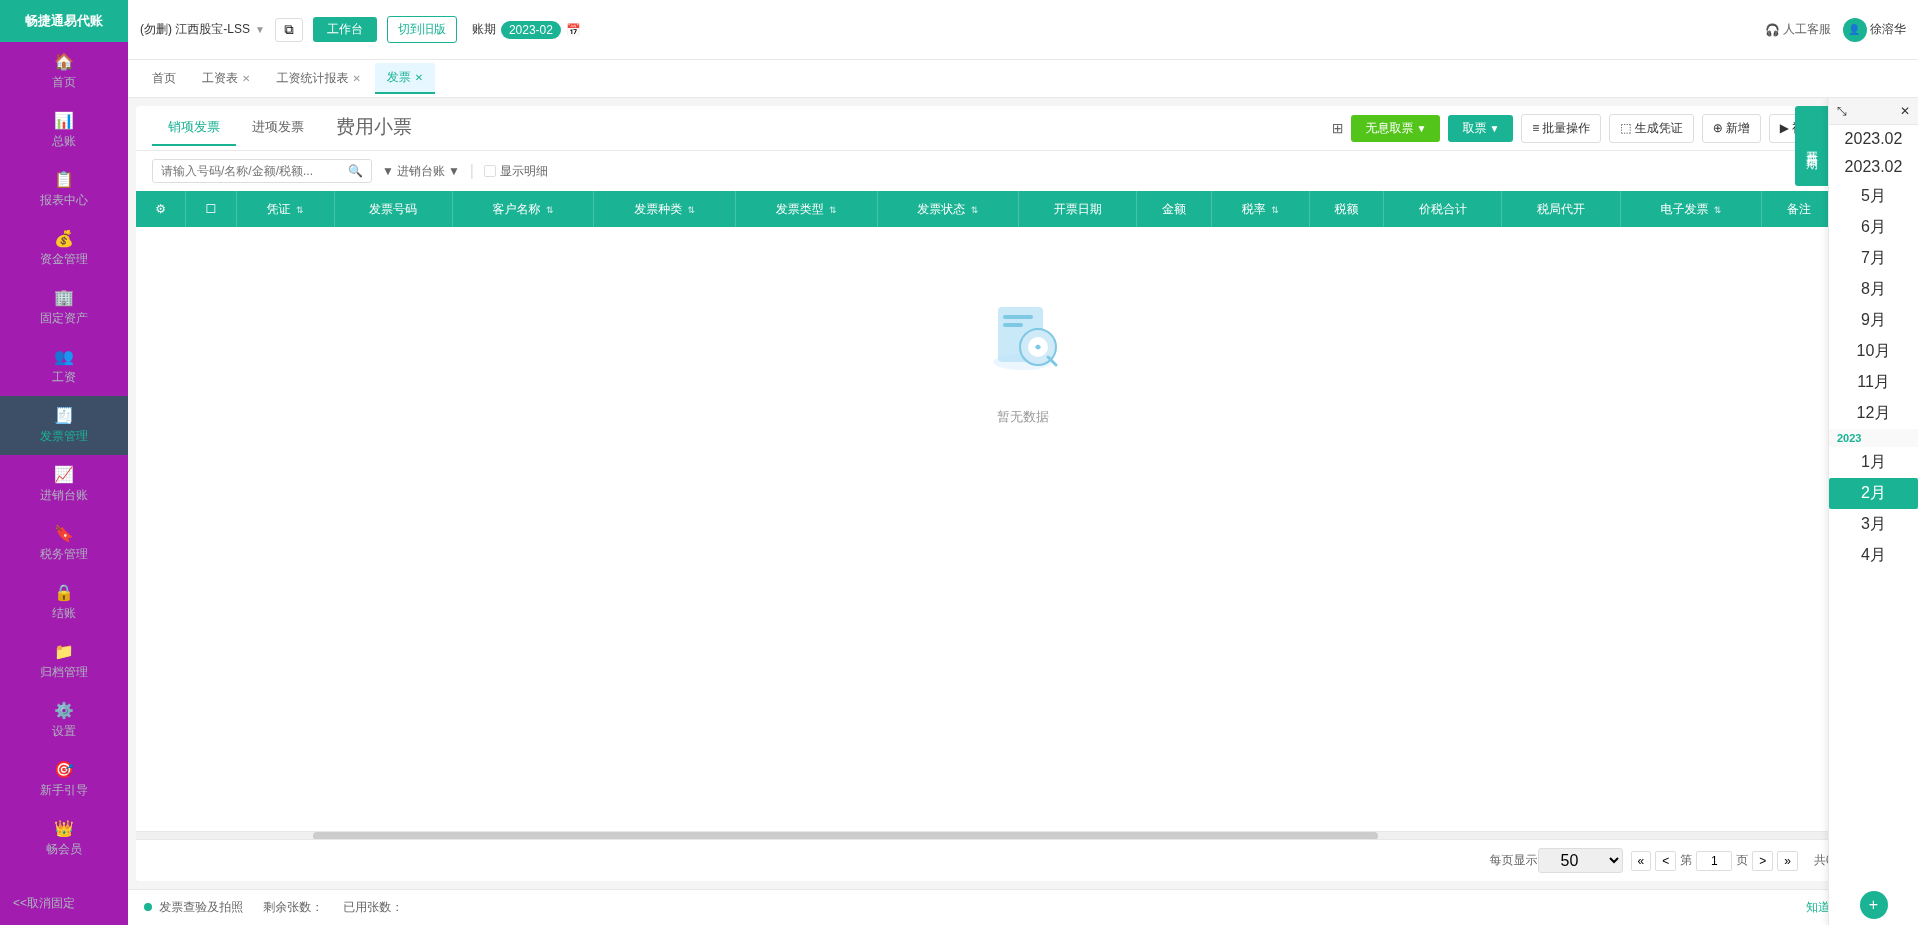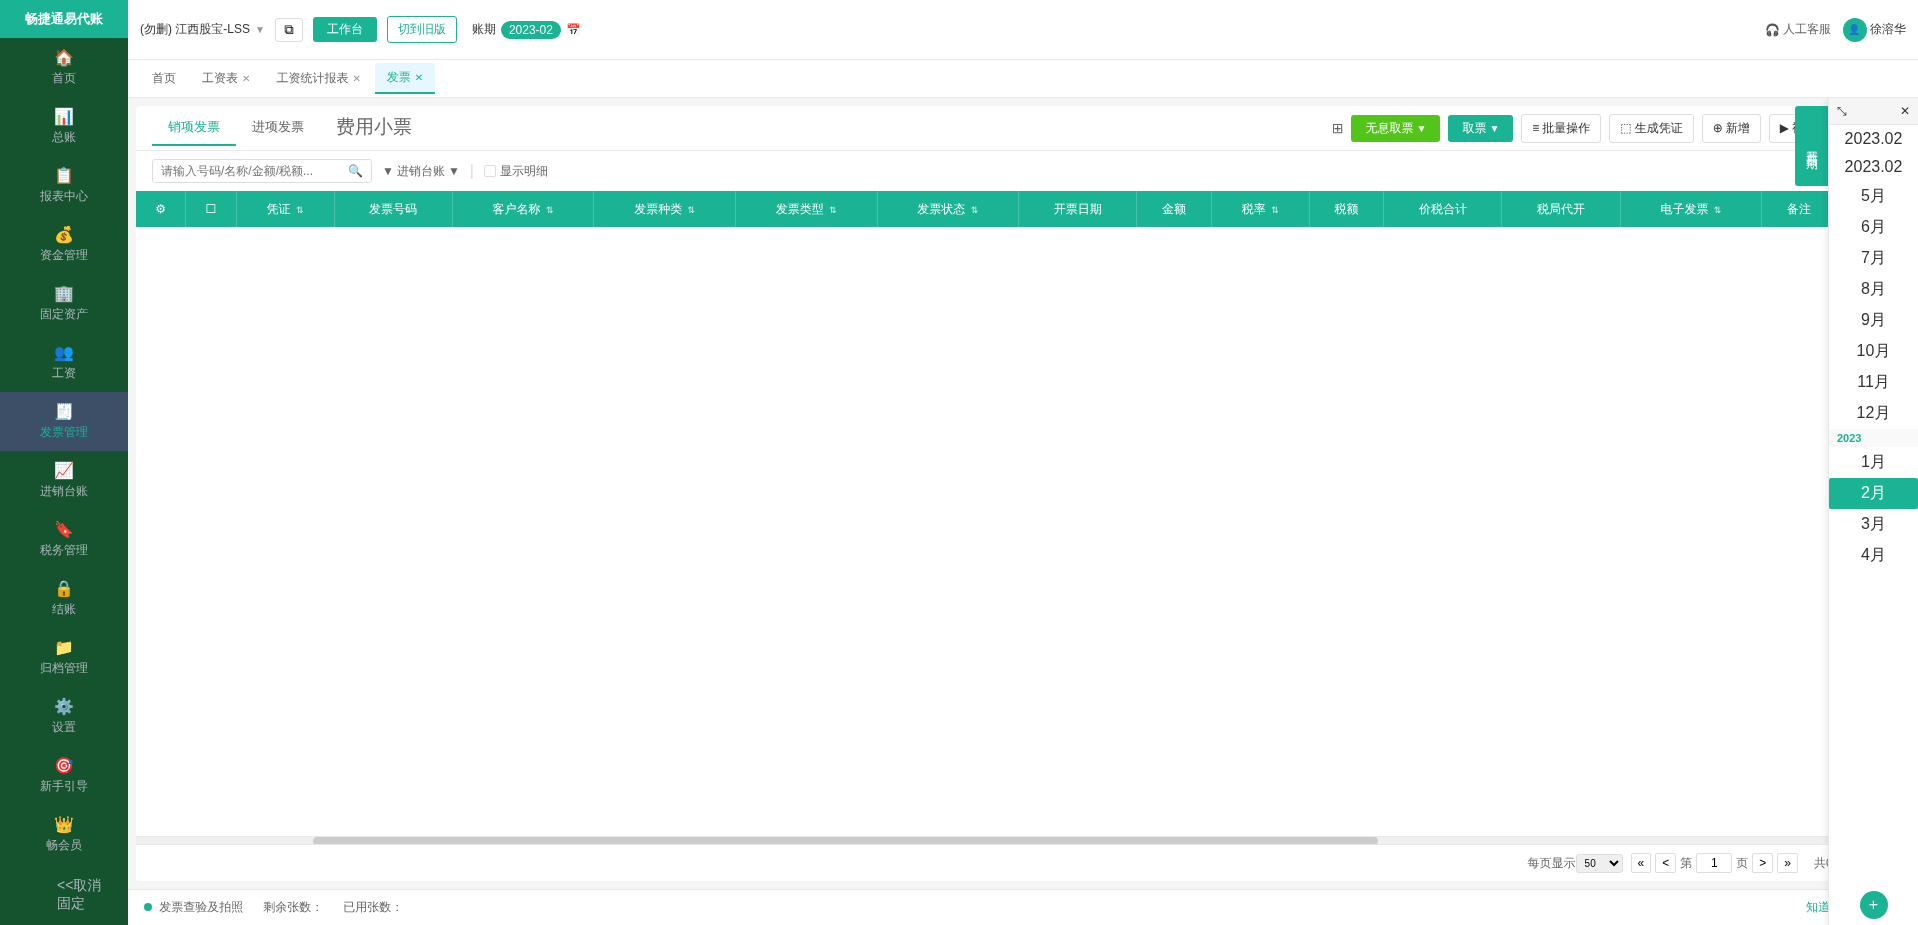--- a/index.html
+++ b/index.html
@@ -1,26 +1,26 @@
 <!DOCTYPE html>
 <html><head>
   <meta charset="utf-8">
   <style>
     * { box-sizing: border-box; margin: 0; padding: 0; font-family: 'Microsoft YaHei', Arial, sans-serif; }
     body { width: 1918px; height: 925px; overflow: hidden; background: #f0f2f5; display: flex; }
 
     
-    .sidebar { width: 128px; min-width: 128px; background: #14532d; height: 925px; display: flex; flex-direction: column; }
+    .sidebar { width: 128px; min-width: 128px; background: #a21caf; height: 925px; display: flex; flex-direction: column; }
     .sidebar-logo { background: #1ab394; padding: 10px; text-align: center; height: 42px; display: flex; align-items: center; justify-content: center; }
     .sidebar-logo span { color: white; font-size: 13px; font-weight: bold; }
     .sidebar-item { display: flex; flex-direction: column; align-items: center; padding: 10px 5px; cursor: pointer; color: #adb5bd; font-size: 12px; gap: 3px; }
     .sidebar-item.active { background: #3d4f66; color: #1ab394; }
     .sidebar-item .icon { font-size: 16px; }
     .sidebar-bottom { margin-top: auto; padding: 8px; }
-    .sidebar-bottom-item { display: flex; align-items: flex-start; gap: 4px; color: #adb5bd; font-size: 14px; padding: 5px; cursor: pointer; margin-left: 44px; }
+    .sidebar-bottom-item { display: flex; align-items: flex-start; gap: 4px; color: #adb5bd; font-size: 12px; padding: 5px; cursor: pointer; }
 
     
     .main { flex: 1; display: flex; flex-direction: column; height: 925px; overflow: hidden; }
 
     
     .topbar { height: 60px; background: white; display: flex; align-items: center; padding: 0 12px; gap: 10px; border-bottom: 1px solid #e8e8e8; }
     .topbar-company { display: flex; align-items: center; gap: 5px; font-size: 12px; color: #333; cursor: pointer; }
     .topbar-company .dropdown-arrow { color: #999; font-size: 10px; }
     .topbar-copy-btn { width: 28px; height: 24px; border: 1px solid #ddd; background: white; cursor: pointer; display: flex; align-items: center; justify-content: center; border-radius: 3px; }
     .topbar-workbench { background: #1ab394; color: white; border: none; padding: 4px 14px; border-radius: 3px; font-size: 12px; cursor: pointer; }
@@ -68,21 +68,21 @@
     .sort-icon { font-size: 9px; margin-left: 2px; opacity: 0.8; }
 
     
     .empty-state { display: flex; flex-direction: column; align-items: center; justify-content: center; flex: 1; padding: 60px 0; }
     .empty-icon { font-size: 80px; margin-bottom: 12px; }
     .empty-text { color: #999; font-size: 13px; }
 
     
     .table-footer { display: flex; align-items: center; justify-content: flex-end; padding: 8px 16px; border-top: 1px solid #e8e8e8; background: white; gap: 8px; font-size: 12px; color: #666; }
     .page-size { display: flex; align-items: center; }
-    .page-size select { border: 1px solid #ddd; border-radius: 3px; padding: 2px 4px; font-size: 10px; }
+    .page-size select { border: 1px solid #ddd; border-radius: 3px; padding: 2px 18px; font-size: 16px; }
     .pagination { display: flex; align-items: center; gap: 4px; }
     .page-btn { padding: 2px 6px; border: 1px solid #ddd; background: white; cursor: pointer; border-radius: 2px; font-size: 12px; }
     .page-input { width: 36px; text-align: center; border: 1px solid #ddd; border-radius: 2px; padding: 2px; font-size: 12px; }
     .page-total { margin-left: 8px; }
 
     
     .status-bar { height: 36px; background: white; border-top: 1px solid #e8e8e8; display: flex; align-items: center; padding: 0 16px; font-size: 12px; color: #666; gap: 20px; }
     .status-bar .dot { width: 8px; height: 8px; border-radius: 50%; background: #1ab394; display: inline-block; margin-right: 4px; }
     .status-bar a { color: #1ab394; text-decoration: none; cursor: pointer; }
 
@@ -316,20 +316,35 @@
               <th>税局代开</th>
               <th>电子发票 <span class="sort-icon">⇅</span></th>
               <th>备注</th>
               <th>操作</th>
             </tr>
           </thead>
           <tbody>
           </tbody>
         </table>
 
+        <div class="empty-state">
+          <div class="empty-icon">
+            <svg width="90" height="90" viewBox="0 0 90 90" fill="none" xmlns="http://www.w3.org/2000/svg">
+              <ellipse cx="45" cy="75" rx="30" ry="8" fill="#e0f0ff" opacity="0.6"></ellipse>
+              <rect x="20" y="20" width="45" height="55" rx="4" fill="#b3dff5" opacity="0.7"></rect>
+              <rect x="25" y="28" width="30" height="4" rx="2" fill="#7ec8e3"></rect>
+              <rect x="25" y="36" width="20" height="4" rx="2" fill="#7ec8e3"></rect>
+              <circle cx="60" cy="60" r="18" fill="#d0eaf8" stroke="#7ec8e3" stroke-width="2"></circle>
+              <circle cx="60" cy="60" r="10" fill="white"></circle>
+              <path d="M57 60 Q60 55 63 60 Q60 65 57 60Z" fill="#7ec8e3"></path>
+              <line x1="70" y1="70" x2="78" y2="78" stroke="#7ec8e3" stroke-width="3" stroke-linecap="round"></line>
+            </svg>
+          </div>
+          <div class="empty-text">暂无数据</div>
+        </div>
       </div>
 
       <div class="horizontal-scroll">
         <div class="horizontal-scroll-thumb"></div>
       </div>
 
       <div class="table-footer">
         <div class="page-size">
           <span>每页显示</span>
           <select>

